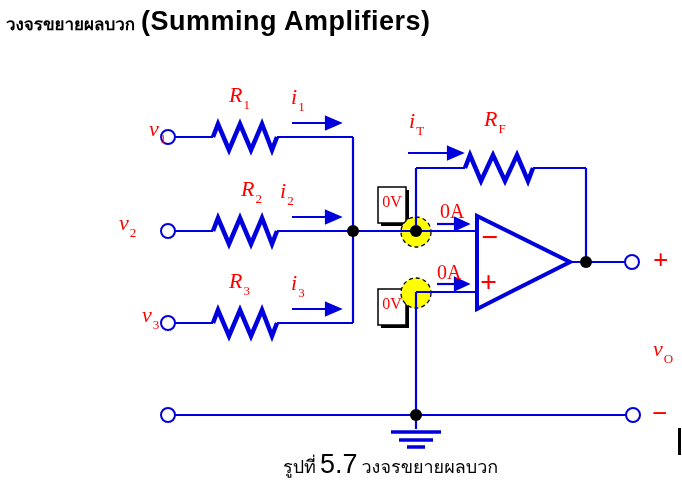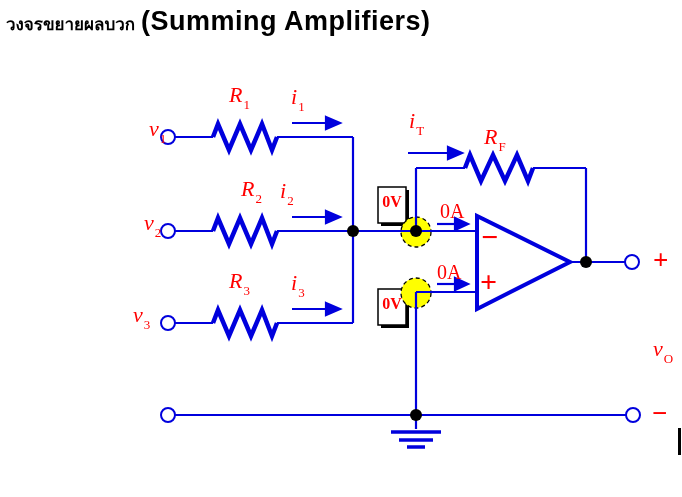--- a/index.html
+++ b/index.html
@@ -12,21 +12,21 @@
   .title-thai{font-weight:bold;font-size:17px;font-family:"Liberation Serif",serif;}
   .title-en{font-weight:bold;font-size:27px;font-family:"Liberation Sans",sans-serif;letter-spacing:0.5px;}
   
   .var{color:#FF0000;font-weight:normal;white-space:nowrap;line-height:1;}
   .vb{font-style:italic;font-size:22px;}
   .vs{font-style:normal;font-size:13px;vertical-align:-7px;margin-left:1px;}
   
   .ann{color:#FF0000;font-weight:normal;font-size:20px;line-height:1;white-space:nowrap;}
   .sign{color:#FF0000;font-weight:bold;font-size:30px;line-height:1;}
   .sign-sm{font-size:27px;}
-  .zerov{width:28px;text-align:center;color:#FF0000;font-weight:bold;font-size:16px;line-height:1;}
+  .zerov{width:28px;text-align:center;color:#FF0000;font-weight:normal;font-size:16px;line-height:1;}
   
   .caption{color:#000;white-space:nowrap;}
   .cap-sm{font-size:18px;font-family:"Liberation Serif",serif;}
   .cap-lg{font-size:27px;font-family:"Liberation Sans",sans-serif;margin:0 4px;}
   .cursor-bar{width:3px;height:27px;background:#000;}
 </style>
 </head>
 <body>
 
 <div id="stage">
@@ -97,43 +97,44 @@
       <circle cx="168" cy="323" r="7"></circle>
       <circle cx="168" cy="415" r="7"></circle>
       <circle cx="632" cy="262" r="7"></circle>
       <circle cx="633" cy="415" r="7"></circle>
     </g>
   </svg>
 
   <div class="abs title"><span class="title-thai">วงจรขยายผลบวก</span><span class="title-en" style="margin-left:6px;">(Summing Amplifiers)</span></div>
 
   <div class="abs var" style="left:149px;top:118px;"><span class="vb">v</span><span class="vs">1</span></div>
-  <div class="abs var" style="left:144px;top:212px;"><span class="vb">v</span><span class="vs">2</span></div>
-  <div class="abs var" style="left:133px;top:304px;"><span class="vb">v</span><span class="vs">3</span></div>
+  <div class="abs var" style="left:119px;top:212px;"><span class="vb">v</span><span class="vs">2</span></div>
+  <div class="abs var" style="left:142px;top:304px;"><span class="vb">v</span><span class="vs">3</span></div>
 
   <div class="abs var" style="left:229px;top:84px;"><span class="vb">R</span><span class="vs">1</span></div>
   <div class="abs var" style="left:241px;top:178px;"><span class="vb">R</span><span class="vs">2</span></div>
   <div class="abs var" style="left:229px;top:270px;text-align:center;"><span class="vb">R</span><span class="vs">3</span></div>
-  <div class="abs var" style="left:484px;top:126px;"><span class="vb">R</span><span class="vs">F</span></div>
+  <div class="abs var" style="left:484px;top:108px;"><span class="vb">R</span><span class="vs">F</span></div>
 
   <div class="abs var" style="left:291px;top:86px;"><span class="vb">i</span><span class="vs">1</span></div>
   <div class="abs var" style="left:280px;top:180px;"><span class="vb">i</span><span class="vs">2</span></div>
   <div class="abs var" style="left:291px;top:272px;text-align:right;"><span class="vb">i</span><span class="vs">3</span></div>
   <div class="abs var" style="left:409px;top:110px;"><span class="vb">i</span><span class="vs">T</span></div>
 
   <div class="abs zerov" style="left:378px;top:194px;">0V</div>
   <div class="abs zerov" style="left:378px;top:296px;">0V</div>
 
   <div class="abs ann" style="left:440px;top:201px;">0A</div>
   <div class="abs ann" style="left:437px;top:262px;">0A</div>
 
   <div class="abs sign" style="left:481px;top:222px;">−</div>
   <div class="abs sign" style="left:480px;top:267px;">+</div>
 
   <div class="abs sign sign-sm" style="left:653px;top:247px;">+</div>
   <div class="abs sign sign-sm" style="left:652px;top:400px;">−</div>
 
   <div class="abs var" style="left:653px;top:338px;"><span class="vb">v</span><span class="vs">O</span></div>
 
+  <div class="abs caption" style="left:283px;top:449px;"><span class="cap-sm">รูปที่</span><span class="cap-lg">5.7</span><span class="cap-sm">วงจรขยายผลบวก</span></div>
 
   <div class="abs cursor-bar" style="left:678px;top:428px;"></div>
 
 </div>
 
 </body></html>

